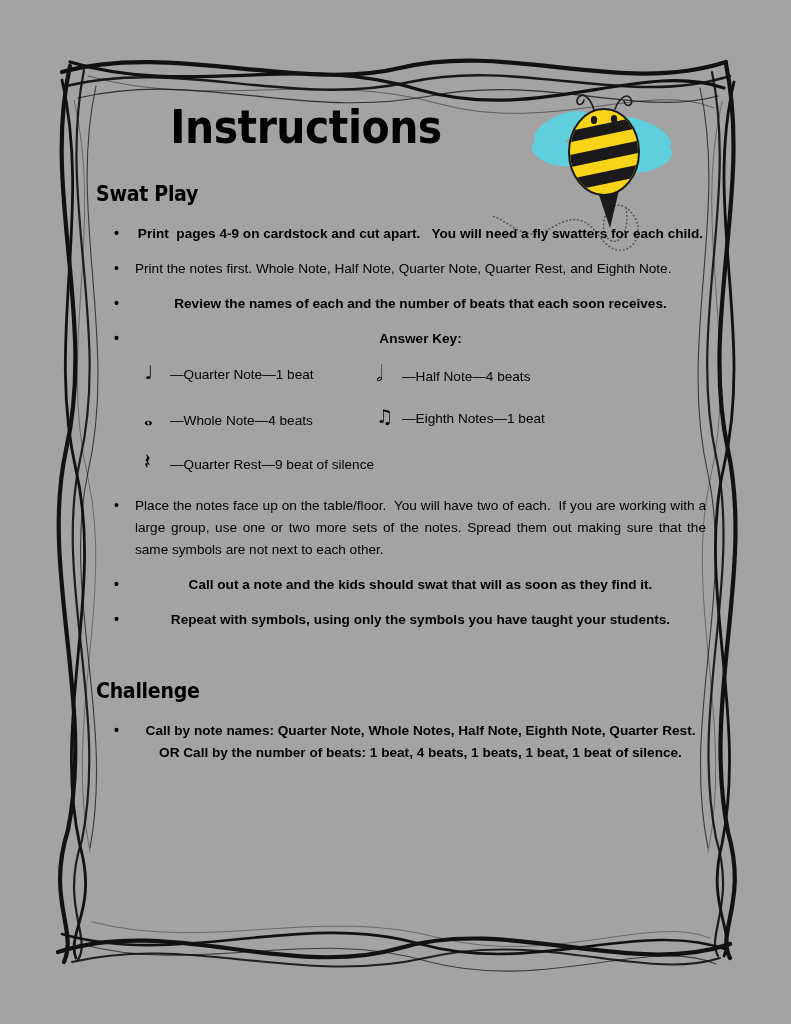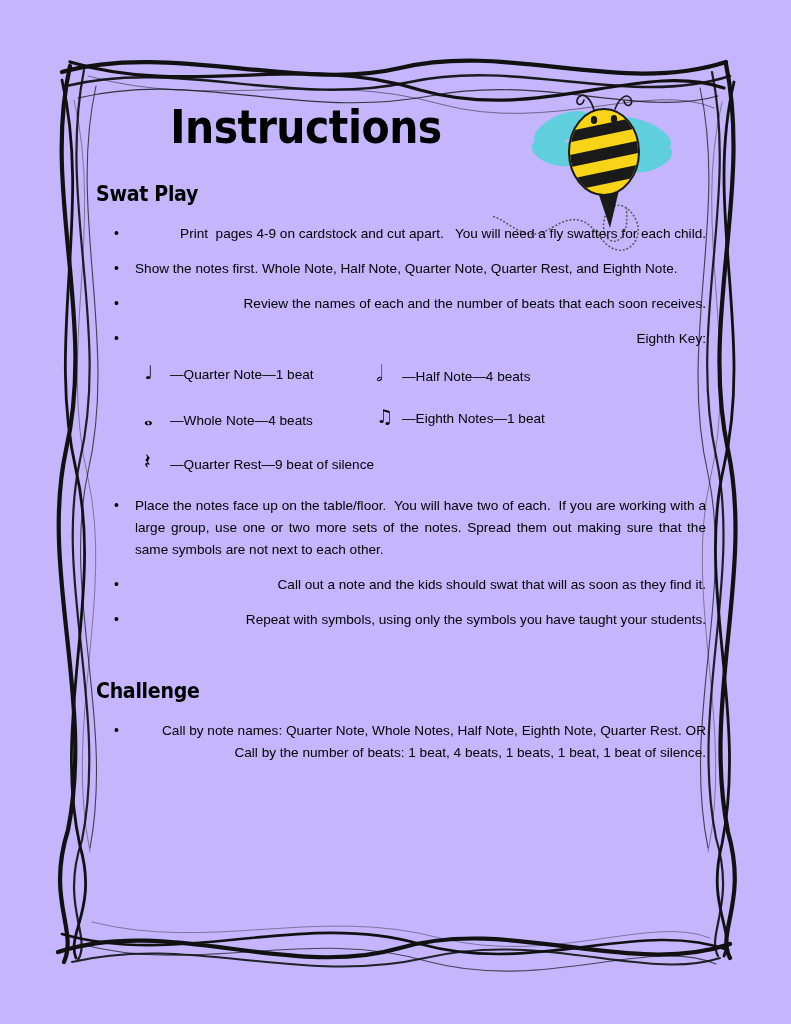--- a/index.html
+++ b/index.html
@@ -12,21 +12,21 @@
     height: 1024px;
     position: relative;
     overflow: hidden;
     font-family: "Liberation Sans", sans-serif;
     color: #000000;
   }
 
   .page {
     position: absolute;
     inset: 0;
-    background: #c4b5fd;
+    background: #a3a3a3;
   }
 
   
   .border-frame {
     position: absolute;
     left: 0; top: 0;
     width: 791px;
     height: 1024px;
     pointer-events: none;
   }
@@ -90,21 +90,22 @@
     white-space: pre-wrap;
   }
   .bullet-item:before {
     content: "\2022";
     position: absolute;
     left: 18px;
     top: -1px;
     font-size: 14px;
   }
   .bullet-item.no-justify {
-    text-align: right;
+    text-align: center;
+    font-weight: bold;
   }
 
   
   .answer-key {
     margin: 11px 0 6px 0;
     padding-left: 48px;
   }
   .ak-row {
     display: flex;
     margin-bottom: 21px;
@@ -214,23 +215,23 @@
     <h1 class="doc-title">Instructions</h1>
 
     <div class="spacer-lg"></div>
 
     <h2 class="section-heading">Swat Play</h2>
 
     <div class="spacer-md"></div>
 
     <ul class="bullet-list">
       <li class="bullet-item no-justify">Print  pages 4-9 on cardstock and cut apart.   You will need a fly swatters for each child.</li>
-      <li class="bullet-item">Show the notes first. Whole Note, Half Note, Quarter Note, Quarter Rest, and Eighth Note.</li>
+      <li class="bullet-item">Print the notes first. Whole Note, Half Note, Quarter Note, Quarter Rest, and Eighth Note.</li>
       <li class="bullet-item no-justify">Review the names of each and the number of beats that each soon receives.</li>
-      <li class="bullet-item no-justify">Eighth Key:</li>
+      <li class="bullet-item no-justify">Answer Key:</li>
     </ul>
 
     <div class="answer-key">
 
       <div class="ak-row">
         <div class="ak-cell col1">
           <span class="ak-glyph">♩</span>
           <span class="ak-text">—Quarter Note—1 beat</span>
         </div>
         <div class="ak-cell">

